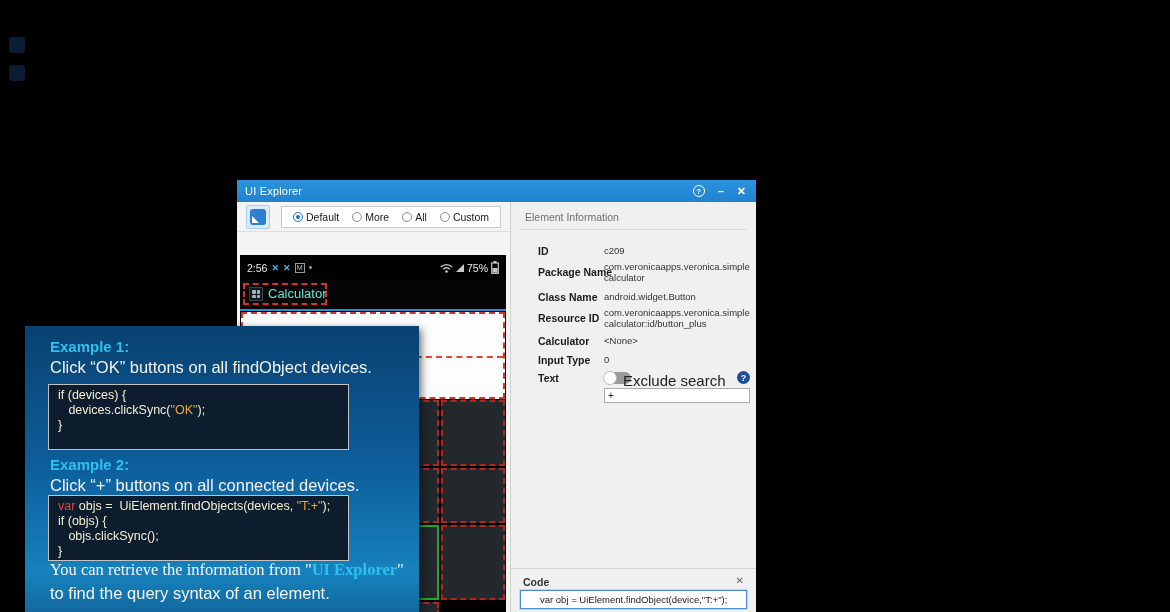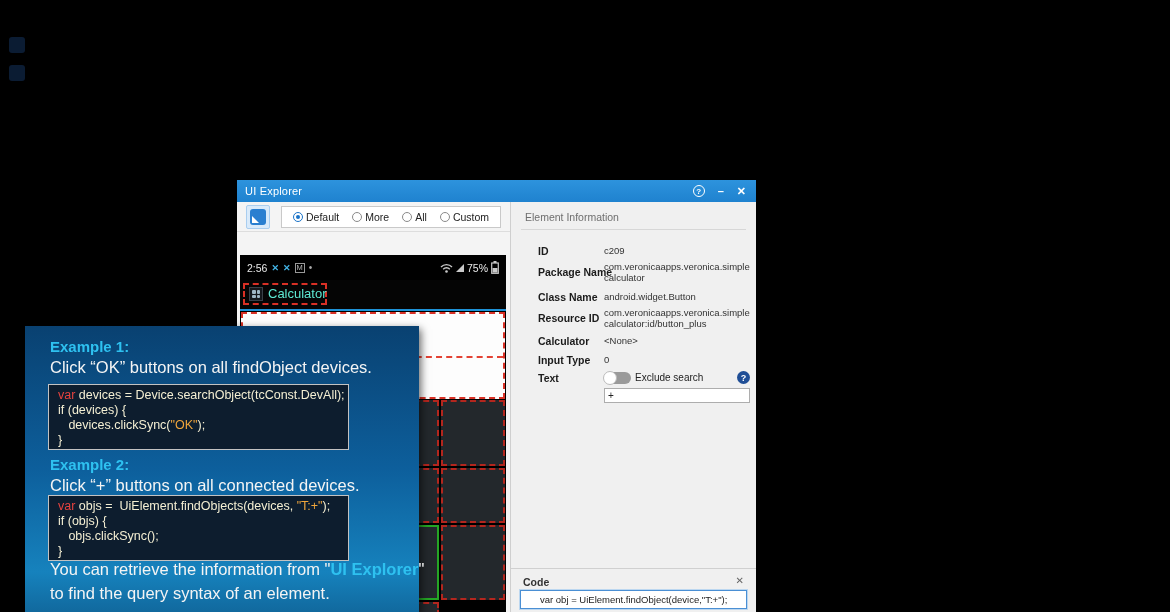--- a/index.html
+++ b/index.html
@@ -59,21 +59,21 @@
   .key.plus { border:2px solid #25a625; font-size:23px; }
 
   
   #right-pane { position:absolute; left:273px; top:22px; width:246px; bottom:0; background:#f0f0f0; border-left:1px solid #cfcfcf; }
   #ei-header { position:absolute; left:14px; top:9px; font-size:10.5px; color:#6e6e6e; }
   #ei-divider { position:absolute; left:10px; right:10px; top:27px; border-top:1px solid #d7d7d7; }
   .f-label { position:absolute; left:27px; font-size:10.5px; font-weight:bold; color:#1b1b1b; }
   .f-value { position:absolute; left:93px; width:146px; font-size:9.5px; color:#333; word-break:break-all; line-height:11px; }
   #toggle-track { position:absolute; left:93px; top:170px; width:27px; height:12px; background:#9a9a9a; border-radius:7px; }
   #toggle-knob { position:absolute; left:-1px; top:-1px; width:14px; height:14px; background:#fff; border:1px solid #bbb; border-radius:50%; }
-  #toggle-label { position:absolute; left:124px; top:170px; font-size:10px; color:#222; }
+  #toggle-label { position:absolute; left:112px; top:170px; font-size:15px; color:#222; }
   #ei-help { position:absolute; left:226px; top:169px; width:13px; height:13px; border-radius:50%; background:#1f4e96;
              color:#fff; font-size:9px; font-weight:bold; display:flex; align-items:center; justify-content:center; }
   #text-input { position:absolute; left:93px; top:186px; width:146px; height:15px; background:#fff;
                 border:1px solid #adadad; font-size:10px; padding:0 3px; color:#222; }
 
   
   #code-divider { position:absolute; left:0; right:0; top:366px; border-top:1px solid #d0d0d0; }
   #code-header { position:absolute; left:12px; top:374px; font-size:10.5px; font-weight:bold; color:#333; }
   #code-close { position:absolute; right:12px; top:373px; font-size:10px; color:#666; }
   #code-input { position:absolute; left:9px; right:9px; top:388px; height:19px; background:#fff;
@@ -83,21 +83,21 @@
   #overlay { position:absolute; left:25px; top:326px; width:394px; height:286px; z-index:20;
              background:linear-gradient(180deg,#094171 0%,#0d5f9c 50%,#1682bd 86%,#11699e 100%);
              box-shadow:2px 3px 8px rgba(0,0,0,.6); }
   .ex-heading { position:absolute; left:25px; font-size:15px; font-weight:bold; color:#2ec1f0; }
   .ex-desc { position:absolute; left:25px; font-size:16.5px; color:#f4f4f4; white-space:nowrap; }
   .code-box { position:absolute; left:23px; width:301px; height:66px; background:#0d1d2e;
               border:1px solid #c2c2c2; padding:3px 0 0 9px; }
   .code-box .cl { white-space:pre; font-size:12.5px; line-height:15px; color:#f4efd3; }
   .tok-kw { color:#e5433f; }
   .tok-str { color:#f0a63c; }
-  #ov-footer1 { position:absolute; left:25px; top:234px; font-size:16.5px; color:#f4f4f4; white-space:nowrap; }
+  #ov-footer1 { position:absolute; left:25px; top:234px; font-size:16.5px; color:#f4f4f4; white-space:nowrap;font-family:Liberation Serif, serif; }
   #ov-footer1 .hl { color:#2ec1f0; font-weight:bold; }
   #ov-footer2 { position:absolute; left:25px; top:258px; font-size:16.5px; color:#f4f4f4; white-space:nowrap; }
 </style>
 </head>
 <body>
 
 <div class="desk-icon" style="left:9px; top:37px;"></div>
 <div class="desk-icon" style="left:9px; top:65px;"></div>
 
 <div id="win">
@@ -233,21 +233,20 @@
     <div id="code-close">✕</div>
     <input id="code-input" value="var obj = UiElement.findObject(device,&quot;T:+&quot;);" style="">
   </div>
 </div>
 
 <div id="overlay">
 
   <div class="ex-heading" style="top:12px">Example 1:</div>
   <div class="ex-desc" style="top:32px">Click “OK” buttons on all findObject devices.</div>
   <div class="code-box" style="top:58px">
-    <div class="cl"><span class="tok-kw">var</span><span> devices = Device.searchObject(tcConst.DevAll);</span></div>
     <div class="cl">if (devices) {</div>
     <div class="cl"><span>   devices.clickSync(</span><span class="tok-str">"OK"</span><span>);</span></div>
     <div class="cl">}</div>
   </div>
 
   <div class="ex-heading" style="top:130px">Example 2:</div>
   <div class="ex-desc" style="top:150px">Click “+” buttons on all connected devices.</div>
   <div class="code-box" style="top:169px">
     <div class="cl"><span class="tok-kw">var</span><span> objs =  UiElement.findObjects(devices, </span><span class="tok-str">"T:+"</span><span>);</span></div>
     <div class="cl">if (objs) {</div>

